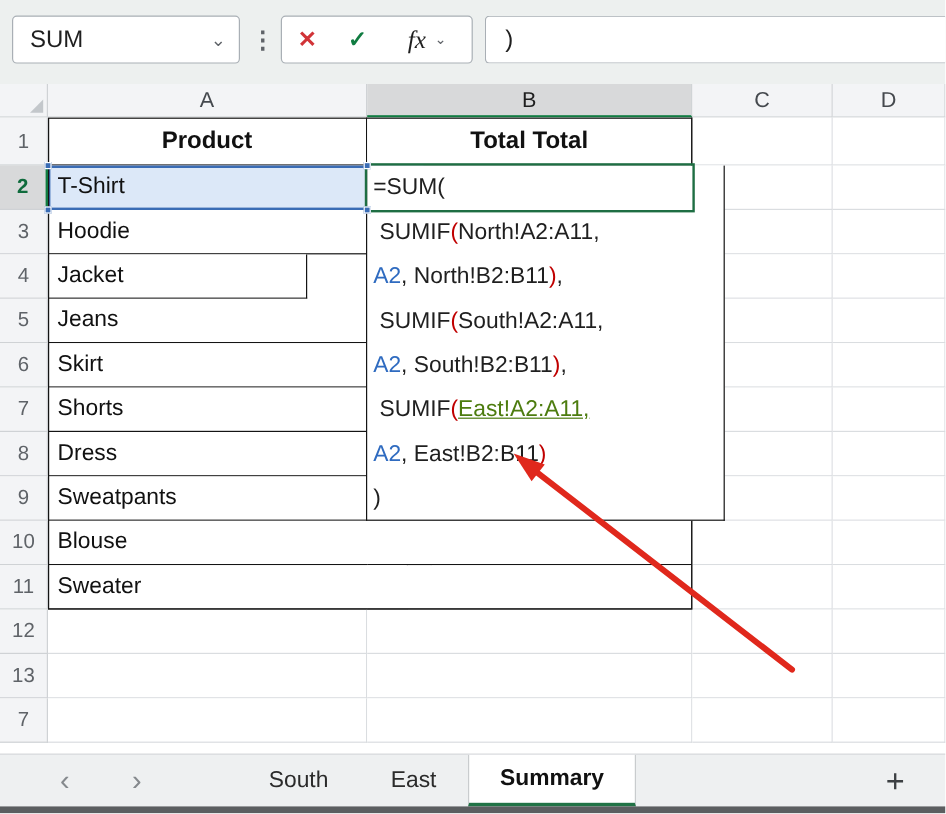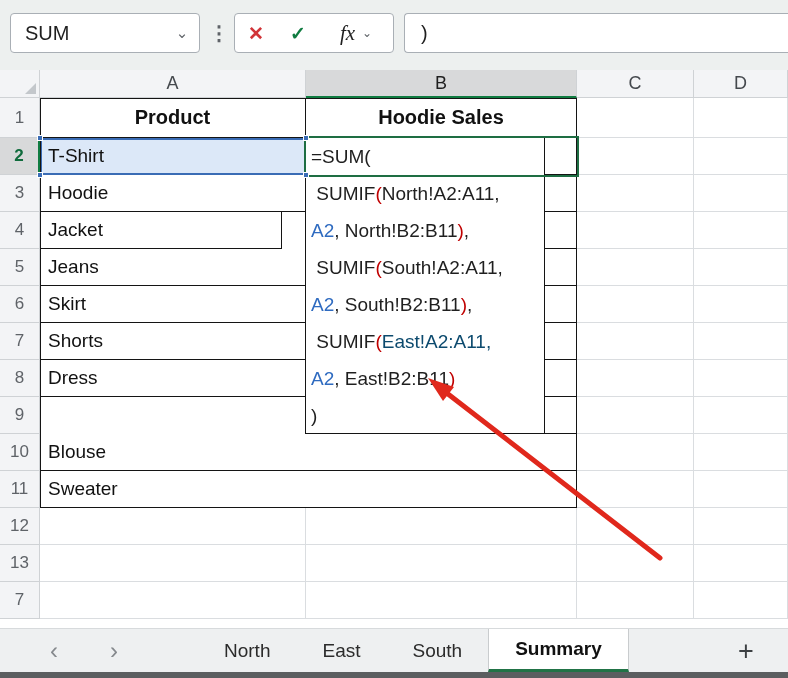--- a/index.html
+++ b/index.html
@@ -90,51 +90,52 @@
       <div class="rowhead" style="left: 0px; top: 216px; width: 40px; height: 37px;">6</div>
       <div class="rowhead" style="left: 0px; top: 253px; width: 40px; height: 37px;">7</div>
       <div class="rowhead" style="left: 0px; top: 290px; width: 40px; height: 37px;">8</div>
       <div class="rowhead" style="left: 0px; top: 327px; width: 40px; height: 37px;">9</div>
       <div class="rowhead" style="left: 0px; top: 364px; width: 40px; height: 37px;">10</div>
       <div class="rowhead" style="left: 0px; top: 401px; width: 40px; height: 37px;">11</div>
       <div class="rowhead" style="left: 0px; top: 438px; width: 40px; height: 37px;">12</div>
       <div class="rowhead" style="left: 0px; top: 475px; width: 40px; height: 37px;">13</div>
       <div class="rowhead" style="left: 0px; top: 512px; width: 40px; height: 37px;">7</div>
       <div class="tcell thead" style="left: 40px; top: 28px; width: 266px; height: 40px;">Product</div>
-      <div class="tcell thead" style="left: 306px; top: 28px; width: 271px; height: 40px;">Hoodie Sales</div>
+      <div class="tcell thead" style="left: 306px; top: 28px; width: 271px; height: 40px;">Total Total</div>
       <div class="cell" style="left: 577px; top: 28px; width: 117px; height: 40px;"></div>
       <div class="cell" style="left: 694px; top: 28px; width: 94px; height: 40px;"></div>
       <div class="tcell refcell" style="left: 40px; top: 68px; width: 314px; height: 37px;">T-Shirt</div>
       <div class="tcell" style="left: 306px; top: 68px; width: 271px; height: 37px;"></div>
       <div class="cell" style="left: 577px; top: 68px; width: 117px; height: 37px;"></div>
       <div class="cell" style="left: 694px; top: 68px; width: 94px; height: 37px;"></div>
       <div class="tcell" style="left: 40px; top: 105px; width: 266px; height: 37px;">Hoodie</div>
       <div class="tcell" style="left: 306px; top: 105px; width: 271px; height: 37px;"></div>
       <div class="cell" style="left: 577px; top: 105px; width: 117px; height: 37px;"></div>
       <div class="cell" style="left: 694px; top: 105px; width: 94px; height: 37px;"></div>
-      <div class="tcell" style="left: 40px; top: 142px; width: 242px; height: 37px;">Jacket</div>
+      <div class="tcell" style="left: 40px; top: 142px; width: 216px; height: 37px;">Jacket</div>
       <div class="tcell" style="left: 306px; top: 142px; width: 271px; height: 37px;"></div>
       <div class="cell" style="left: 577px; top: 142px; width: 117px; height: 37px;"></div>
       <div class="cell" style="left: 694px; top: 142px; width: 94px; height: 37px;"></div>
       <div class="tcell" style="left: 40px; top: 179px; width: 321px; height: 37px;">Jeans</div>
       <div class="tcell" style="left: 306px; top: 179px; width: 271px; height: 37px;"></div>
       <div class="cell" style="left: 577px; top: 179px; width: 117px; height: 37px;"></div>
       <div class="cell" style="left: 694px; top: 179px; width: 94px; height: 37px;"></div>
       <div class="tcell" style="left: 40px; top: 216px; width: 268px; height: 37px;">Skirt</div>
       <div class="tcell" style="left: 306px; top: 216px; width: 271px; height: 37px;"></div>
       <div class="cell" style="left: 577px; top: 216px; width: 117px; height: 37px;"></div>
       <div class="cell" style="left: 694px; top: 216px; width: 94px; height: 37px;"></div>
       <div class="tcell" style="left: 40px; top: 253px; width: 266px; height: 37px;">Shorts</div>
       <div class="tcell" style="left: 306px; top: 253px; width: 271px; height: 37px;"></div>
       <div class="cell" style="left: 577px; top: 253px; width: 117px; height: 37px;"></div>
       <div class="cell" style="left: 694px; top: 253px; width: 94px; height: 37px;"></div>
       <div class="tcell" style="left: 40px; top: 290px; width: 316px; height: 37px; text-align: center;">Dress</div>
       <div class="tcell" style="left: 306px; top: 290px; width: 271px; height: 37px;"></div>
       <div class="cell" style="left: 577px; top: 290px; width: 117px; height: 37px;"></div>
       <div class="cell" style="left: 694px; top: 290px; width: 94px; height: 37px;"></div>
+      <div class="tcell" style="left: 40px; top: 327px; width: 266px; height: 37px;">Sweatpants</div>
       <div class="tcell" style="left: 306px; top: 327px; width: 271px; height: 37px;"></div>
       <div class="cell" style="left: 577px; top: 327px; width: 117px; height: 37px;"></div>
       <div class="cell" style="left: 694px; top: 327px; width: 94px; height: 37px;"></div>
       <div class="tcell" style="left: 40px; top: 364px; width: 320px; height: 37px;">Blouse</div>
       <div class="tcell" style="left: 306px; top: 364px; width: 271px; height: 37px;"></div>
       <div class="cell" style="left: 577px; top: 364px; width: 117px; height: 37px;"></div>
       <div class="cell" style="left: 694px; top: 364px; width: 94px; height: 37px;"></div>
       <div class="tcell" style="left: 40px; top: 401px; width: 300px; height: 37px;">Sweater</div>
       <div class="tcell" style="left: 306px; top: 401px; width: 271px; height: 37px;"></div>
       <div class="cell" style="left: 577px; top: 401px; width: 117px; height: 37px;"></div>
@@ -145,48 +146,47 @@
       <div class="cell" style="left: 694px; top: 438px; width: 94px; height: 37px;"></div>
       <div class="cell" style="left: 40px; top: 475px; width: 266px; height: 37px;"></div>
       <div class="cell" style="left: 306px; top: 475px; width: 271px; height: 37px;"></div>
       <div class="cell" style="left: 577px; top: 475px; width: 117px; height: 37px;"></div>
       <div class="cell" style="left: 694px; top: 475px; width: 94px; height: 37px;"></div>
       <div class="cell" style="left: 40px; top: 512px; width: 266px; height: 37px;"></div>
       <div class="cell" style="left: 306px; top: 512px; width: 271px; height: 37px;"></div>
       <div class="cell" style="left: 577px; top: 512px; width: 117px; height: 37px;"></div>
       <div class="cell" style="left: 694px; top: 512px; width: 94px; height: 37px;"></div>
       <div class="tablebox" style="left: 40px; top: 28px; width: 537px; height: 410px;"></div>
-      <div class="editor" style="left: 305px; top: 68px; width: 240px; height: 296px;">
+      <div class="editor" style="left: 305px; top: 68px; width: 299px; height: 296px;">
         <div class="fline"><span style="color: rgb(31, 31, 31);">=SUM(</span></div>
         <div class="fline"><span style="color: rgb(31, 31, 31);"> SUMIF</span><span style="color: rgb(192, 0, 0);">(</span><span style="color: rgb(31, 31, 31);">North!A2:A11,</span></div>
         <div class="fline"><span style="color: rgb(47, 107, 192);">A2</span><span style="color: rgb(31, 31, 31);">, North!B2:B11</span><span style="color: rgb(192, 0, 0);">)</span><span style="color: rgb(31, 31, 31);">,</span></div>
         <div class="fline"><span style="color: rgb(31, 31, 31);"> SUMIF</span><span style="color: rgb(192, 0, 0);">(</span><span style="color: rgb(31, 31, 31);">South!A2:A11,</span></div>
         <div class="fline"><span style="color: rgb(47, 107, 192);">A2</span><span style="color: rgb(31, 31, 31);">, South!B2:B11</span><span style="color: rgb(192, 0, 0);">)</span><span style="color: rgb(31, 31, 31);">,</span></div>
-        <div class="fline"><span style="color: rgb(31, 31, 31);"> SUMIF</span><span style="color: rgb(192, 0, 0);">(</span><span style="color: #0c4a6e;">East!A2:A11,</span></div>
+        <div class="fline"><span style="color: rgb(31, 31, 31);"> SUMIF</span><span style="color: rgb(192, 0, 0);">(</span><span style="color: #4d7c0f; text-decoration: underline;">East!A2:A11,</span></div>
         <div class="fline"><span style="color: rgb(47, 107, 192);">A2</span><span style="color: rgb(31, 31, 31);">, East!B2:B11</span><span style="color: rgb(192, 0, 0);">)</span></div>
         <div class="fline"><span style="color: rgb(31, 31, 31);">)</span></div>
       </div>
       <div class="b2border" style="left: 304px; top: 66px; width: 275px; height: 41px;"></div>
       <div class="handle" style="left: 37px; top: 65px;"></div>
       <div class="handle" style="left: 303px; top: 65px;"></div>
       <div class="handle" style="left: 37px; top: 102px;"></div>
       <div class="handle" style="left: 303px; top: 102px;"></div>
     </div>
 
   <svg class="arrowsvg" width="788" height="678" viewBox="0 0 788 678">
     <line id="arrow-line" x1="660" y1="558" x2="448" y2="394" stroke-width="5" stroke-linecap="round" stroke="#E0281C"></line>
     <polygon id="arrow-head" points="428,378 454,387 443,401" fill="#E0281C"></polygon>
   </svg>
 
   <div class="tabbar">
     <div class="tnav prev">‹</div>
     <div class="tnav next">›</div>
     <div class="tabs" id="tabs">
-        <div class="tab">North</div>
+        <div class="tab">South</div>
         <div class="tab">East</div>
-        <div class="tab">South</div>
         <div class="tab active">Summary</div>
       </div>
     <div class="addsheet">+</div>
   </div>
   <div class="bottomstrip"></div>
 
 </div>
 
 </body></html>

